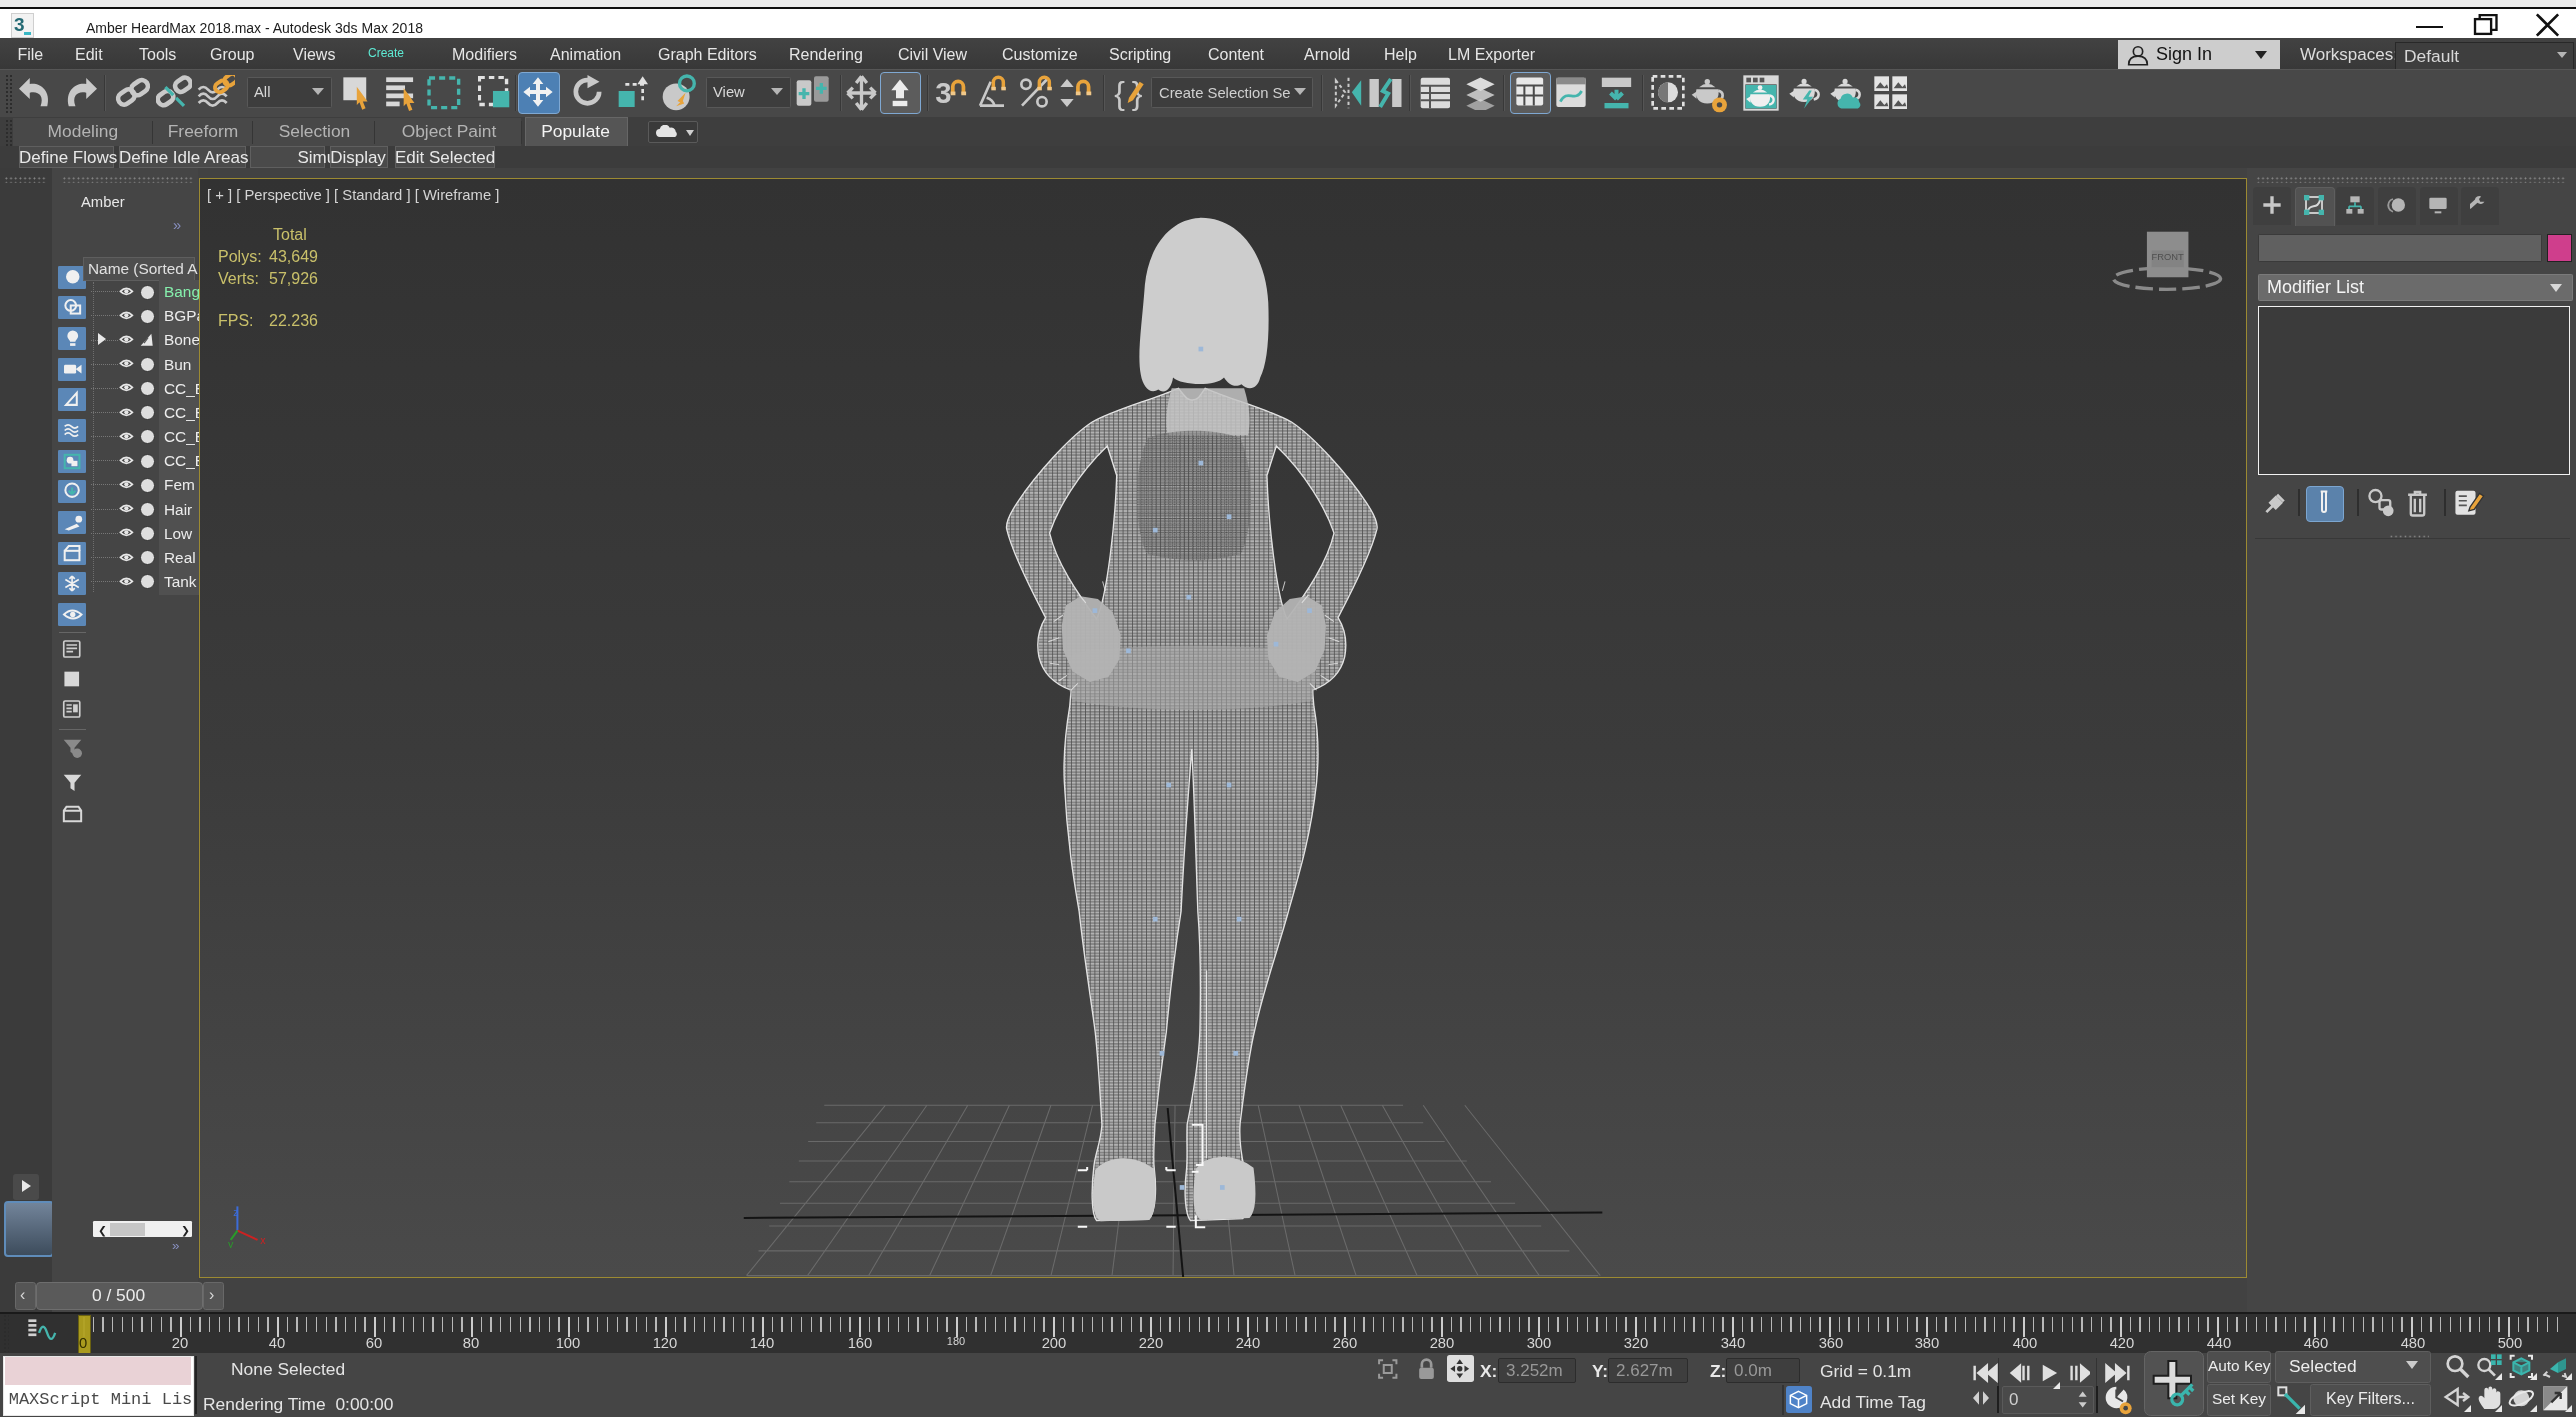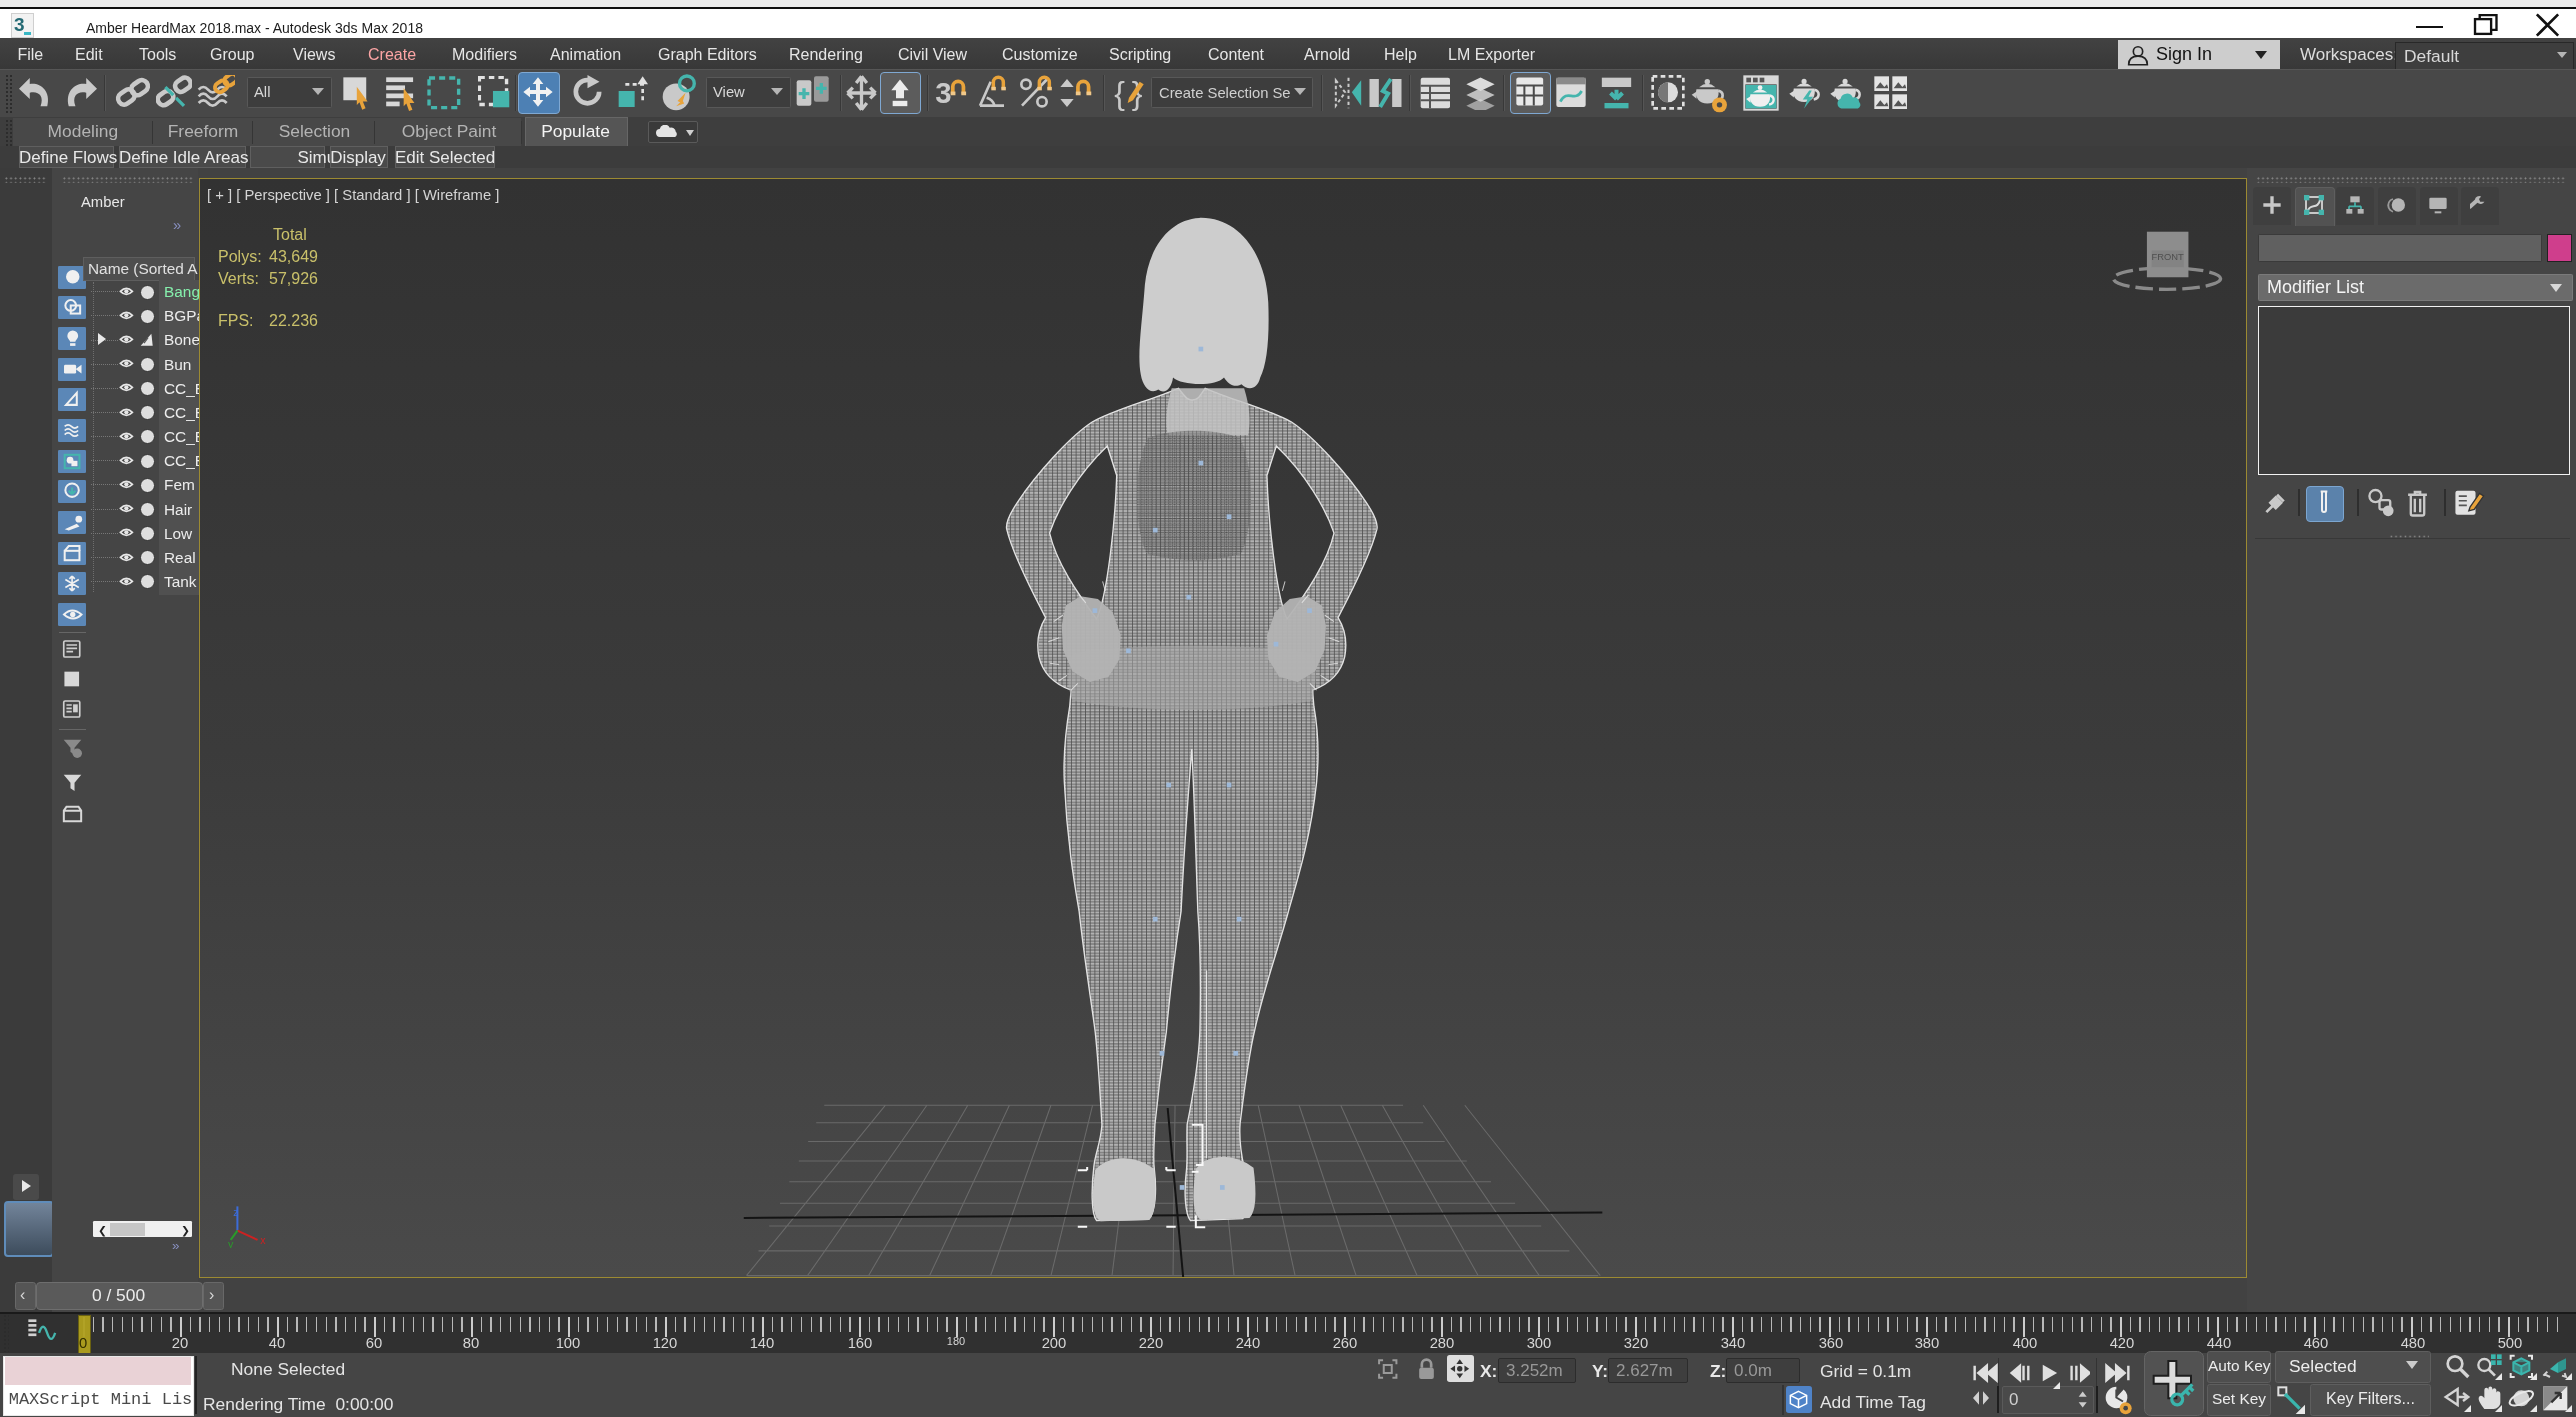--- a/index.html
+++ b/index.html
@@ -27,21 +27,21 @@
   </svg>
 <svg class="abs" style="left:2534px;top:12.7px;" width="27" height="24" viewBox="0 0 40 36">
 <path d="M4 2 L36 34 M36 2 L4 34" stroke="#111" stroke-width="4"></path>
   </svg>
 <div class="abs" style="left:0;top:38px;width:2576px;height:31px;background:linear-gradient(#424242,#383838);border-bottom:0.7px solid #2d2d2d;"></div>
 <div class="txt" style="left:17.4px;top:46px;font-size:16px;color:#e6e6e6;">File</div>
 <div class="txt" style="left:75px;top:46px;font-size:16px;color:#e6e6e6;">Edit</div>
 <div class="txt" style="left:139px;top:46px;font-size:16px;color:#e6e6e6;">Tools</div>
 <div class="txt" style="left:210px;top:46px;font-size:16px;color:#e6e6e6;">Group</div>
 <div class="txt" style="left:293px;top:46px;font-size:16px;color:#e6e6e6;">Views</div>
-<div class="txt" style="left:368px;top:46px;font-size:16px;color:#fca5a5;text-align:center;">Create</div>
+<div class="txt" style="left:368px;top:46px;font-size:12px;color:#5eead4;text-align:center;">Create</div>
 <div class="txt" style="left:452px;top:46px;font-size:16px;color:#e6e6e6;">Modifiers</div>
 <div class="txt" style="left:550px;top:46px;font-size:16px;color:#e6e6e6;">Animation</div>
 <div class="txt" style="left:658px;top:46px;font-size:16px;color:#e6e6e6;">Graph Editors</div>
 <div class="txt" style="left:789px;top:46px;font-size:16px;color:#e6e6e6;">Rendering</div>
 <div class="txt" style="left:898px;top:46px;font-size:16px;color:#e6e6e6;">Civil View</div>
 <div class="txt" style="left:1002px;top:46px;font-size:16px;color:#e6e6e6;">Customize</div>
 <div class="txt" style="left:1109px;top:46px;font-size:16px;color:#e6e6e6;">Scripting</div>
 <div class="txt" style="left:1208px;top:46px;font-size:16px;color:#e6e6e6;">Content</div>
 <div class="txt" style="left:1304px;top:46px;font-size:16px;color:#e6e6e6;">Arnold</div>
 <div class="txt" style="left:1384px;top:46px;font-size:16px;color:#e6e6e6;">Help</div>

